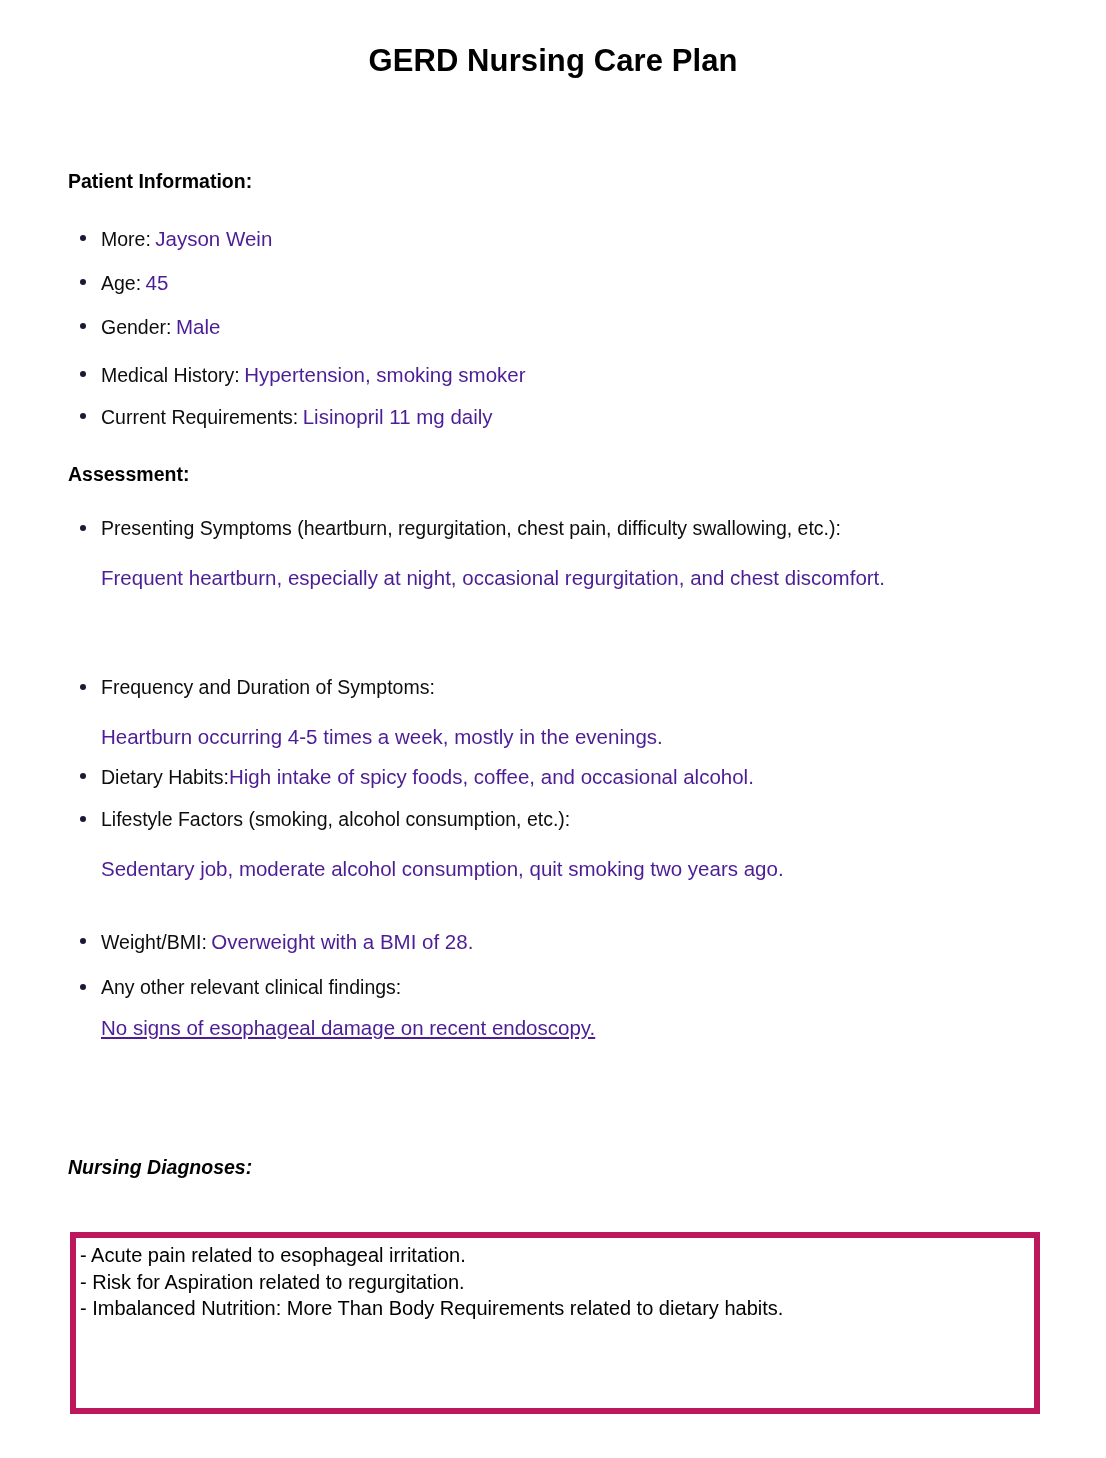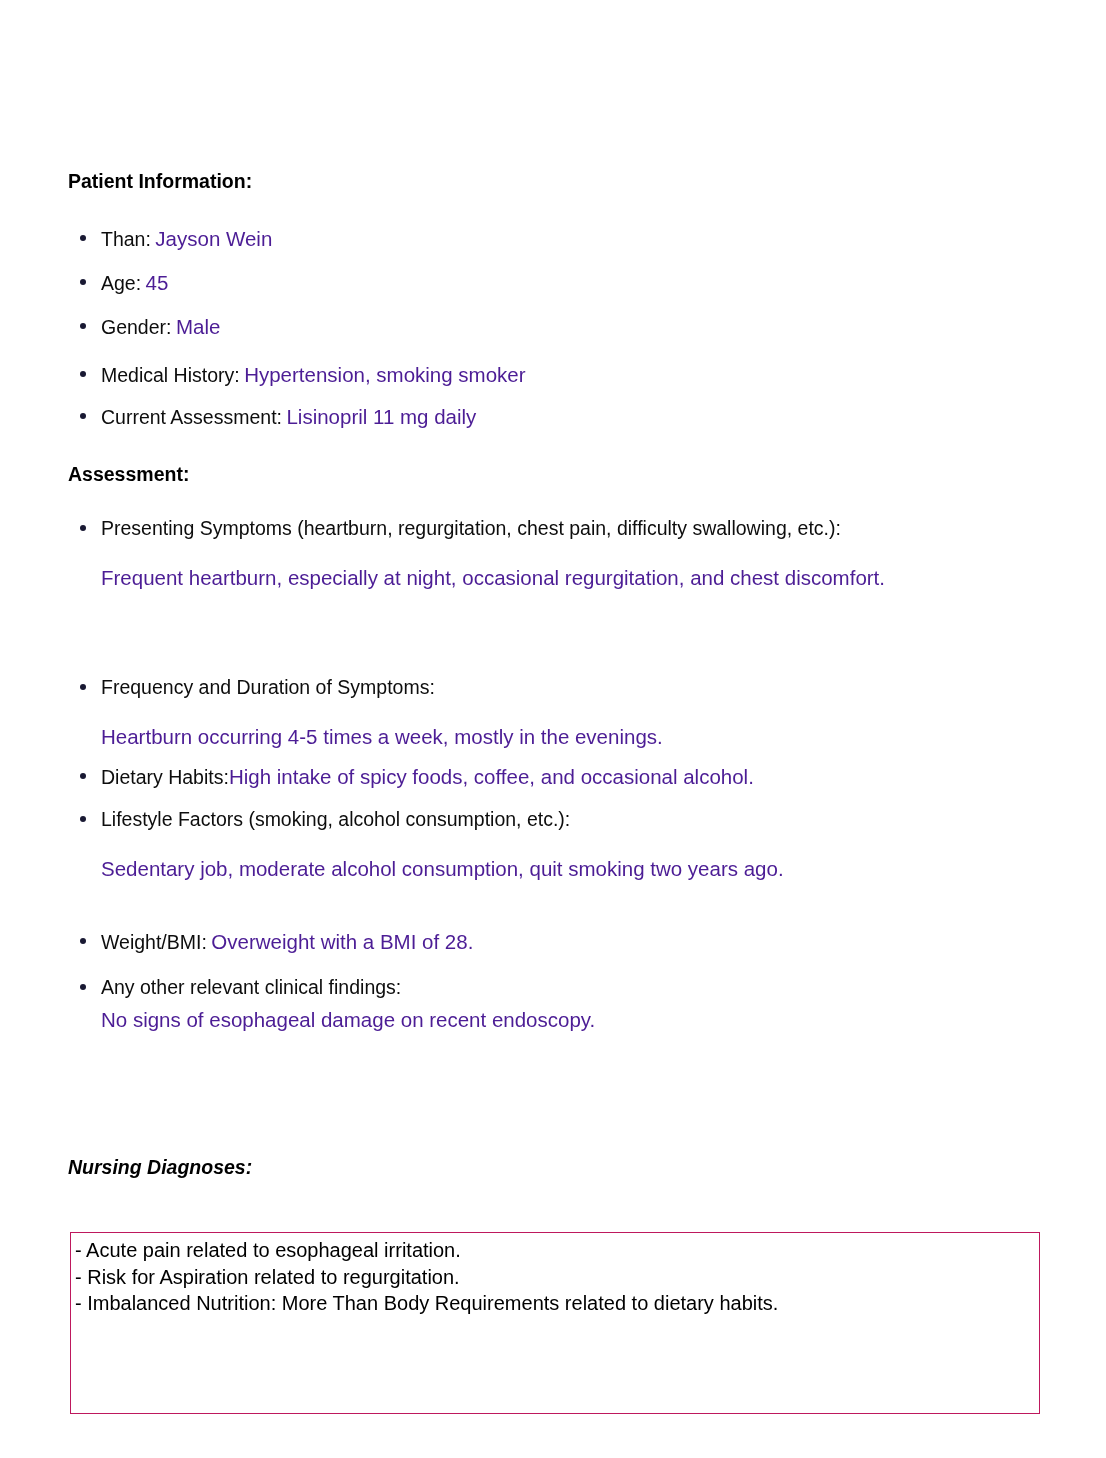--- a/index.html
+++ b/index.html
@@ -73,54 +73,56 @@
     font-size: 20.5px;
     line-height: 1.26;
     color: #4c1d95;
   }
   .answer-line {
     display: block;
     margin-top: 24px;
   }
   .answer-line-wide {
     display: block;
-    margin-top: 7px;
+    margin-top: 15px;
+    text-decoration: underline;
   }
 
   
   .diagnoses-box {
     position: absolute;
     left: 70px;
     top: 1232px;
     width: 970px;
     height: 182px;
     box-sizing: border-box;
-    border: 1px solid #be185d;
+    border: 6px solid #be185d;
     background: #ffffff;
     padding: 4px 5px 5px 4px;
   }
   .diagnosis-line {
     font-size: 20px;
     line-height: 1.33;
     color: #000000;
     white-space: nowrap;
   }
 </style>
 </head>
 <body>
 
 <div class="page">
 
+  <div class="doc-title">GERD Nursing Care Plan</div>
 
   <div class="section-heading" style="top:170px;">Patient Information:</div>
 
   <div class="bullet-row" style="top:226px;">
     <span class="bullet-dot"></span>
     <div class="bullet-body">
-      <span class="q-label">Than:</span>
+      <span class="q-label">More:</span>
       <span class="a-value">Jayson Wein</span>
     </div>
   </div>
 
   <div class="bullet-row" style="top:270px;">
     <span class="bullet-dot"></span>
     <div class="bullet-body">
       <span class="q-label">Age:</span>
       <span class="a-value">45</span>
     </div>
@@ -138,21 +140,21 @@
     <span class="bullet-dot"></span>
     <div class="bullet-body">
       <span class="q-label">Medical History:</span>
       <span class="a-value">Hypertension, smoking smoker</span>
     </div>
   </div>
 
   <div class="bullet-row" style="top:404px;">
     <span class="bullet-dot"></span>
     <div class="bullet-body">
-      <span class="q-label">Current Assessment:</span>
+      <span class="q-label">Current Requirements:</span>
       <span class="a-value">Lisinopril 11 mg daily</span>
     </div>
   </div>
 
   <div class="section-heading" style="top:463px;">Assessment:</div>
 
   <div class="bullet-row" style="top:516px;">
     <span class="bullet-dot"></span>
     <div class="bullet-body">
       <span class="q-label">Presenting Symptoms (heartburn, regurgitation, chest pain, difficulty swallowing, etc.):</span>

